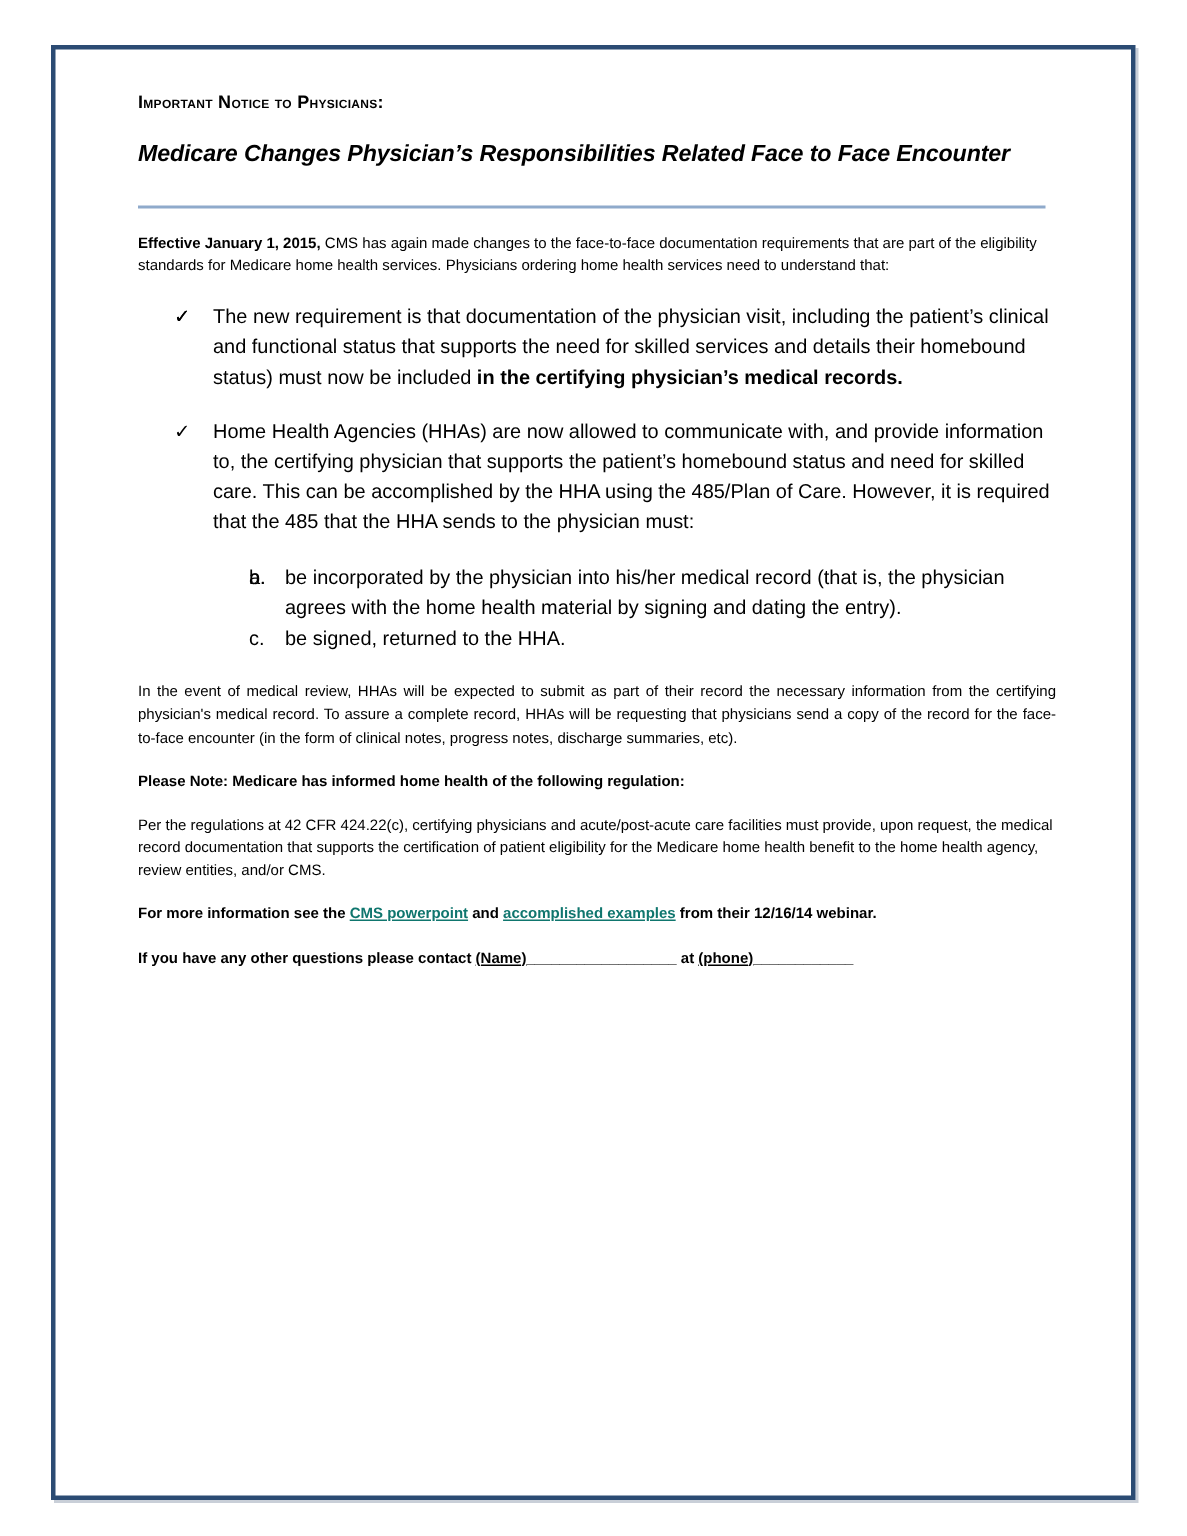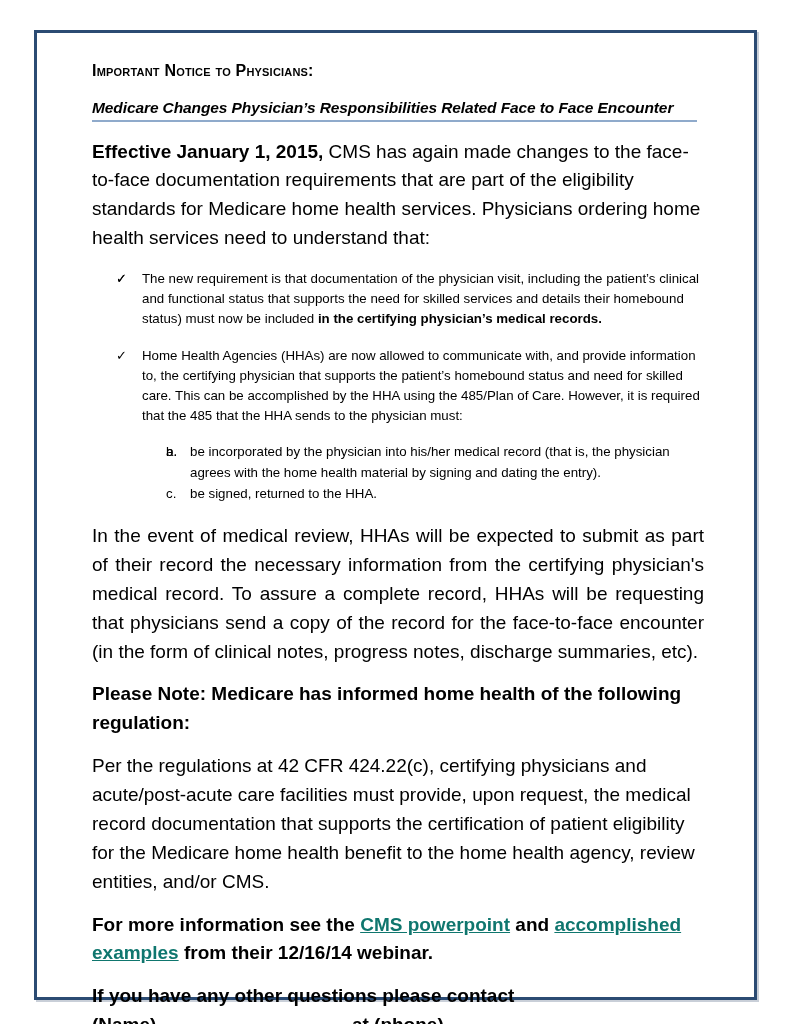--- a/index.html
+++ b/index.html
@@ -29,45 +29,45 @@
 
   .content {
     position: absolute;
     left: 55px;
     top: 28px;
     width: 612px;
   }
 
   
   .title {
-    font-size: 16px;
+    font-size: 12px;
     font-weight: bold;
     font-variant: small-caps;
     letter-spacing: 0.2px;
     margin: 0 0 18px 0;
     line-height: 1.2;
   }
   .subtitle {
     font-size: 15.5px;
     font-weight: bold;
     font-style: italic;
-    margin: 0 0 2px 0;
+    margin: 0 0 24px 0;
     line-height: 1.25;
     letter-spacing: -0.1px;
   }
   .rule {
     width: 605px;
     height: 2px;
     background: #8faacb;
     margin: 0 0 16px 0;
   }
 
   
   p {
-    font-size: 19px;
+    font-size: 10px;
     line-height: 1.52;
     margin: 0 0 14px 0;
   }
   p.justify { text-align: justify; }
   .b { font-weight: bold; }
 
   
   .check-list {
     margin: 0 0 6px 0;
     padding: 0;

